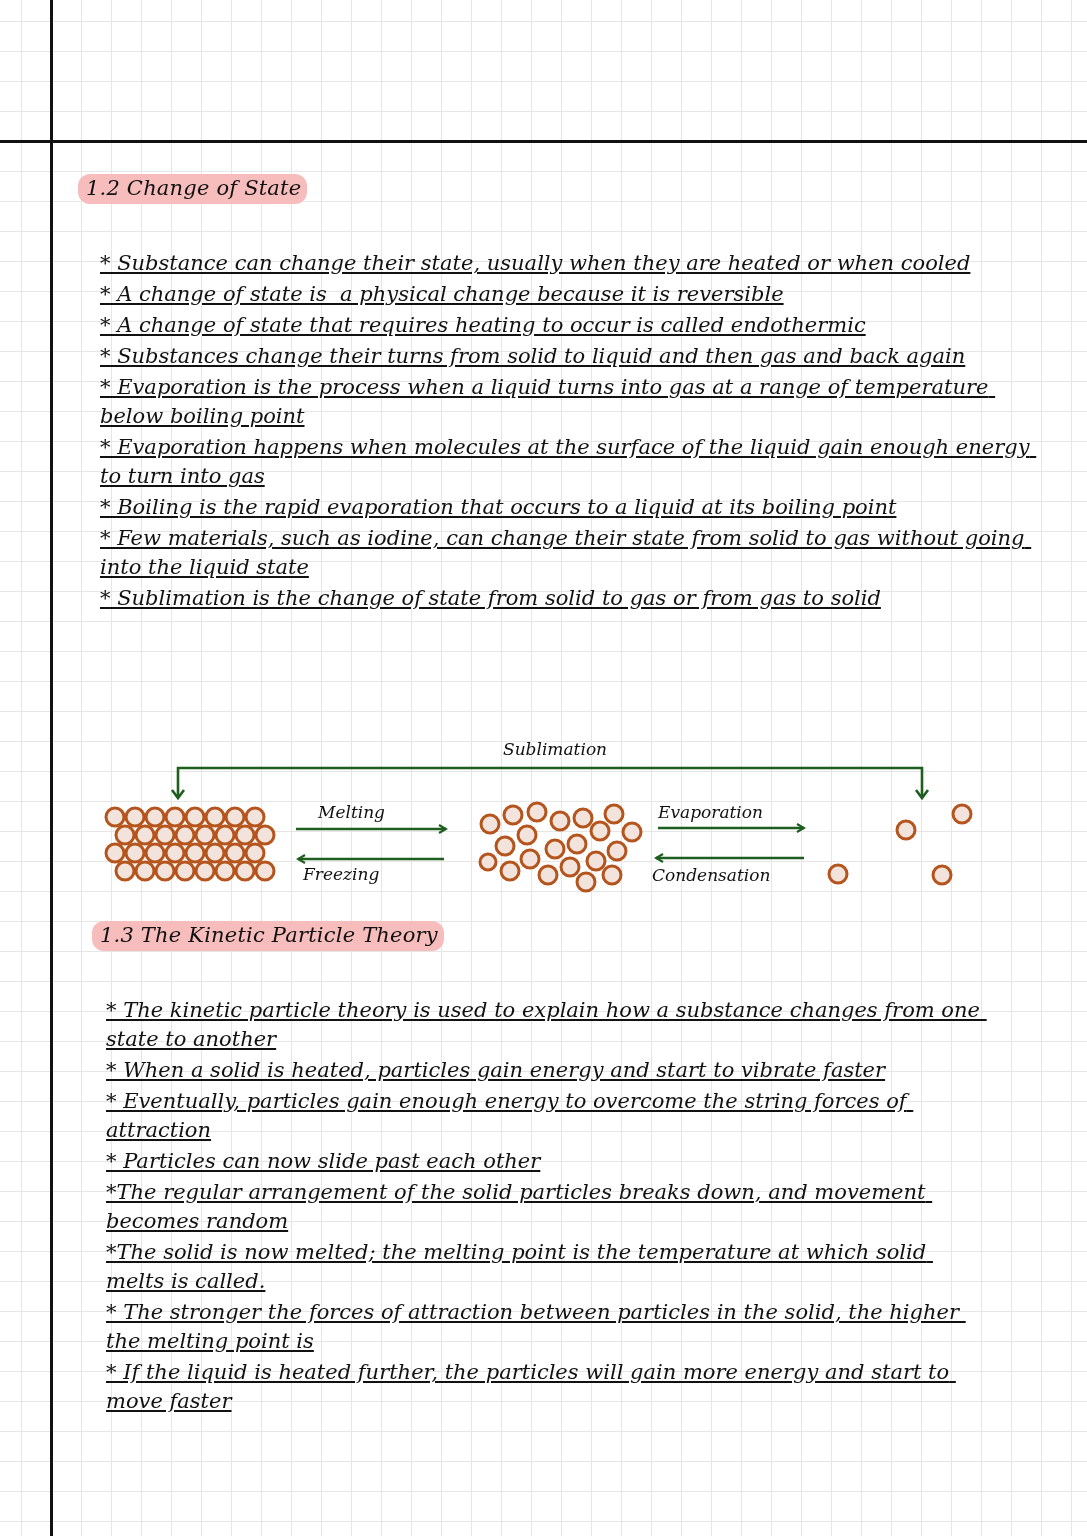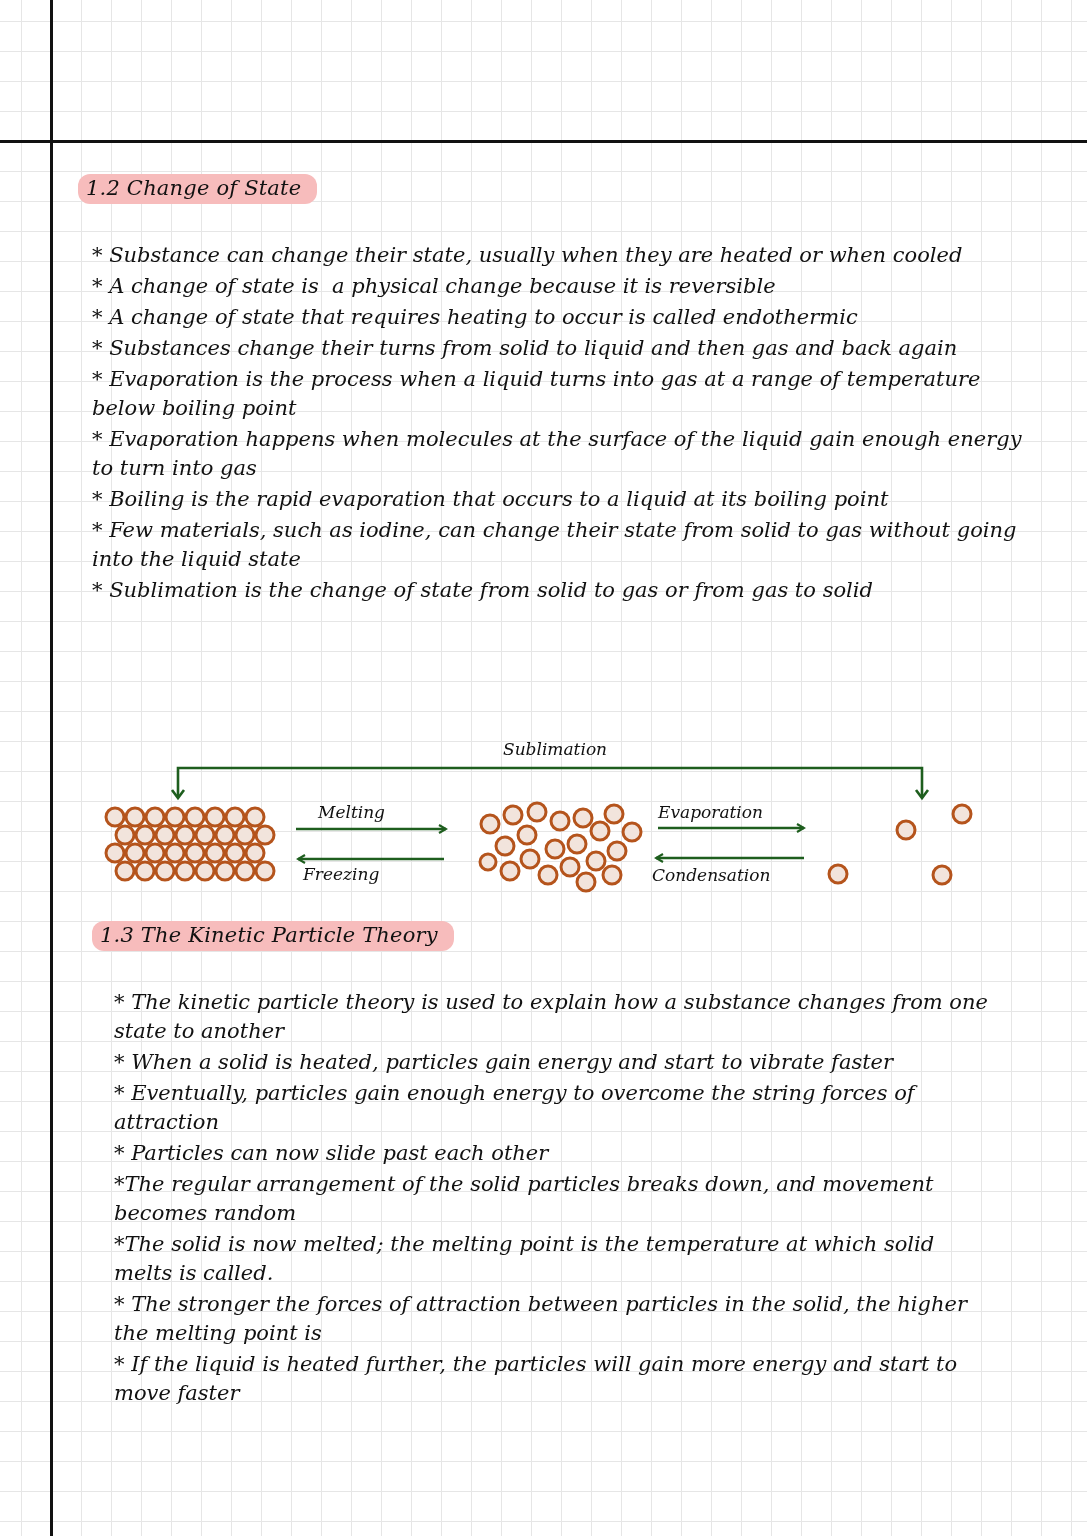--- a/index.html
+++ b/index.html
@@ -12,31 +12,31 @@
     background-size: 30px 30px;
     background-position: 21px 21px;
     font-family: "DejaVu Serif", serif;
     color: #111;
   }
   .margin-v { position: absolute; left: 50px; top: 0; width: 3px; height: 1536px; background: #111; }
   .margin-h { position: absolute; left: 0; top: 140px; width: 1087px; height: 3px; background: #111; }
 
   .heading {
     position: absolute; background: #f7bcbc; border-radius: 12px;
-    padding: 1px 16px 3px 8px; font-size: 21px; line-height: 26px;
+    padding: 1px 6px 3px 8px; font-size: 21px; line-height: 26px;
     font-family: "DejaVu Serif", serif; font-style: italic; letter-spacing: 0.2px;
   }
   .h1 { left: 78px; top: 174px; }
   .h2 { left: 92px; top: 921px; }
 
-  .notes { position: absolute; margin: 8px; padding: 0; list-style: none;
-    font-family: "DejaVu Serif", serif; font-style: italic; }
+  .notes { position: absolute; margin: 16px; padding: 0; list-style: none;
+    font-family: "DejaVu Serif", serif; font-style: italic; text-decoration: underline; }
   .notes li { font-size: 21px; line-height: 29px; margin: 0 0 2px 0; white-space: pre-wrap; }
   .n1 { left: 84px; top: 233px; width: 940px; }
-  .n2 { left: 106px; top: 980px; width: 880px; }
+  .n2 { left: 90px; top: 980px; width: 880px; }
 
   .diagram { position: absolute; left: 0; top: 720px; width: 1087px; height: 200px; }
   .diagram svg { position: absolute; left: 0; top: 0; }
   .dlabel { position: absolute; font-size: 17px; font-style: italic; line-height: 24px; }
 </style>
 </head>
 <body>
 
 <div class="margin-v"></div>
 <div class="margin-h"></div>

